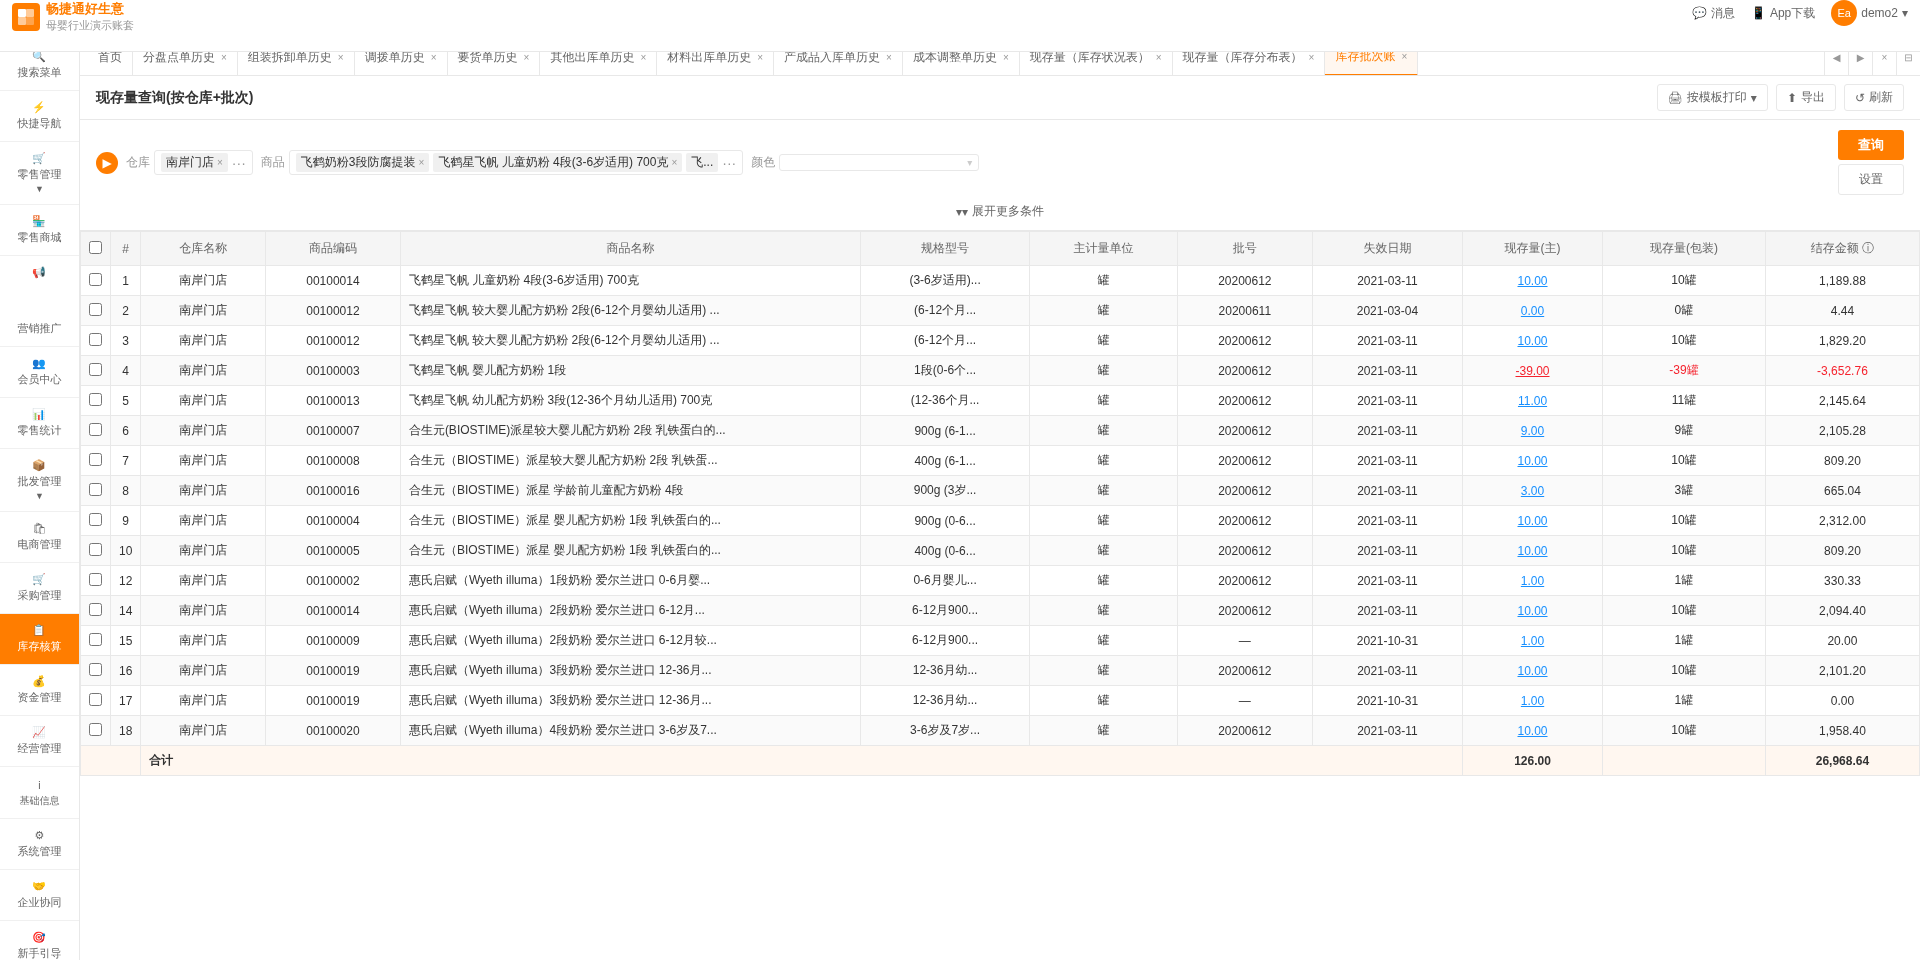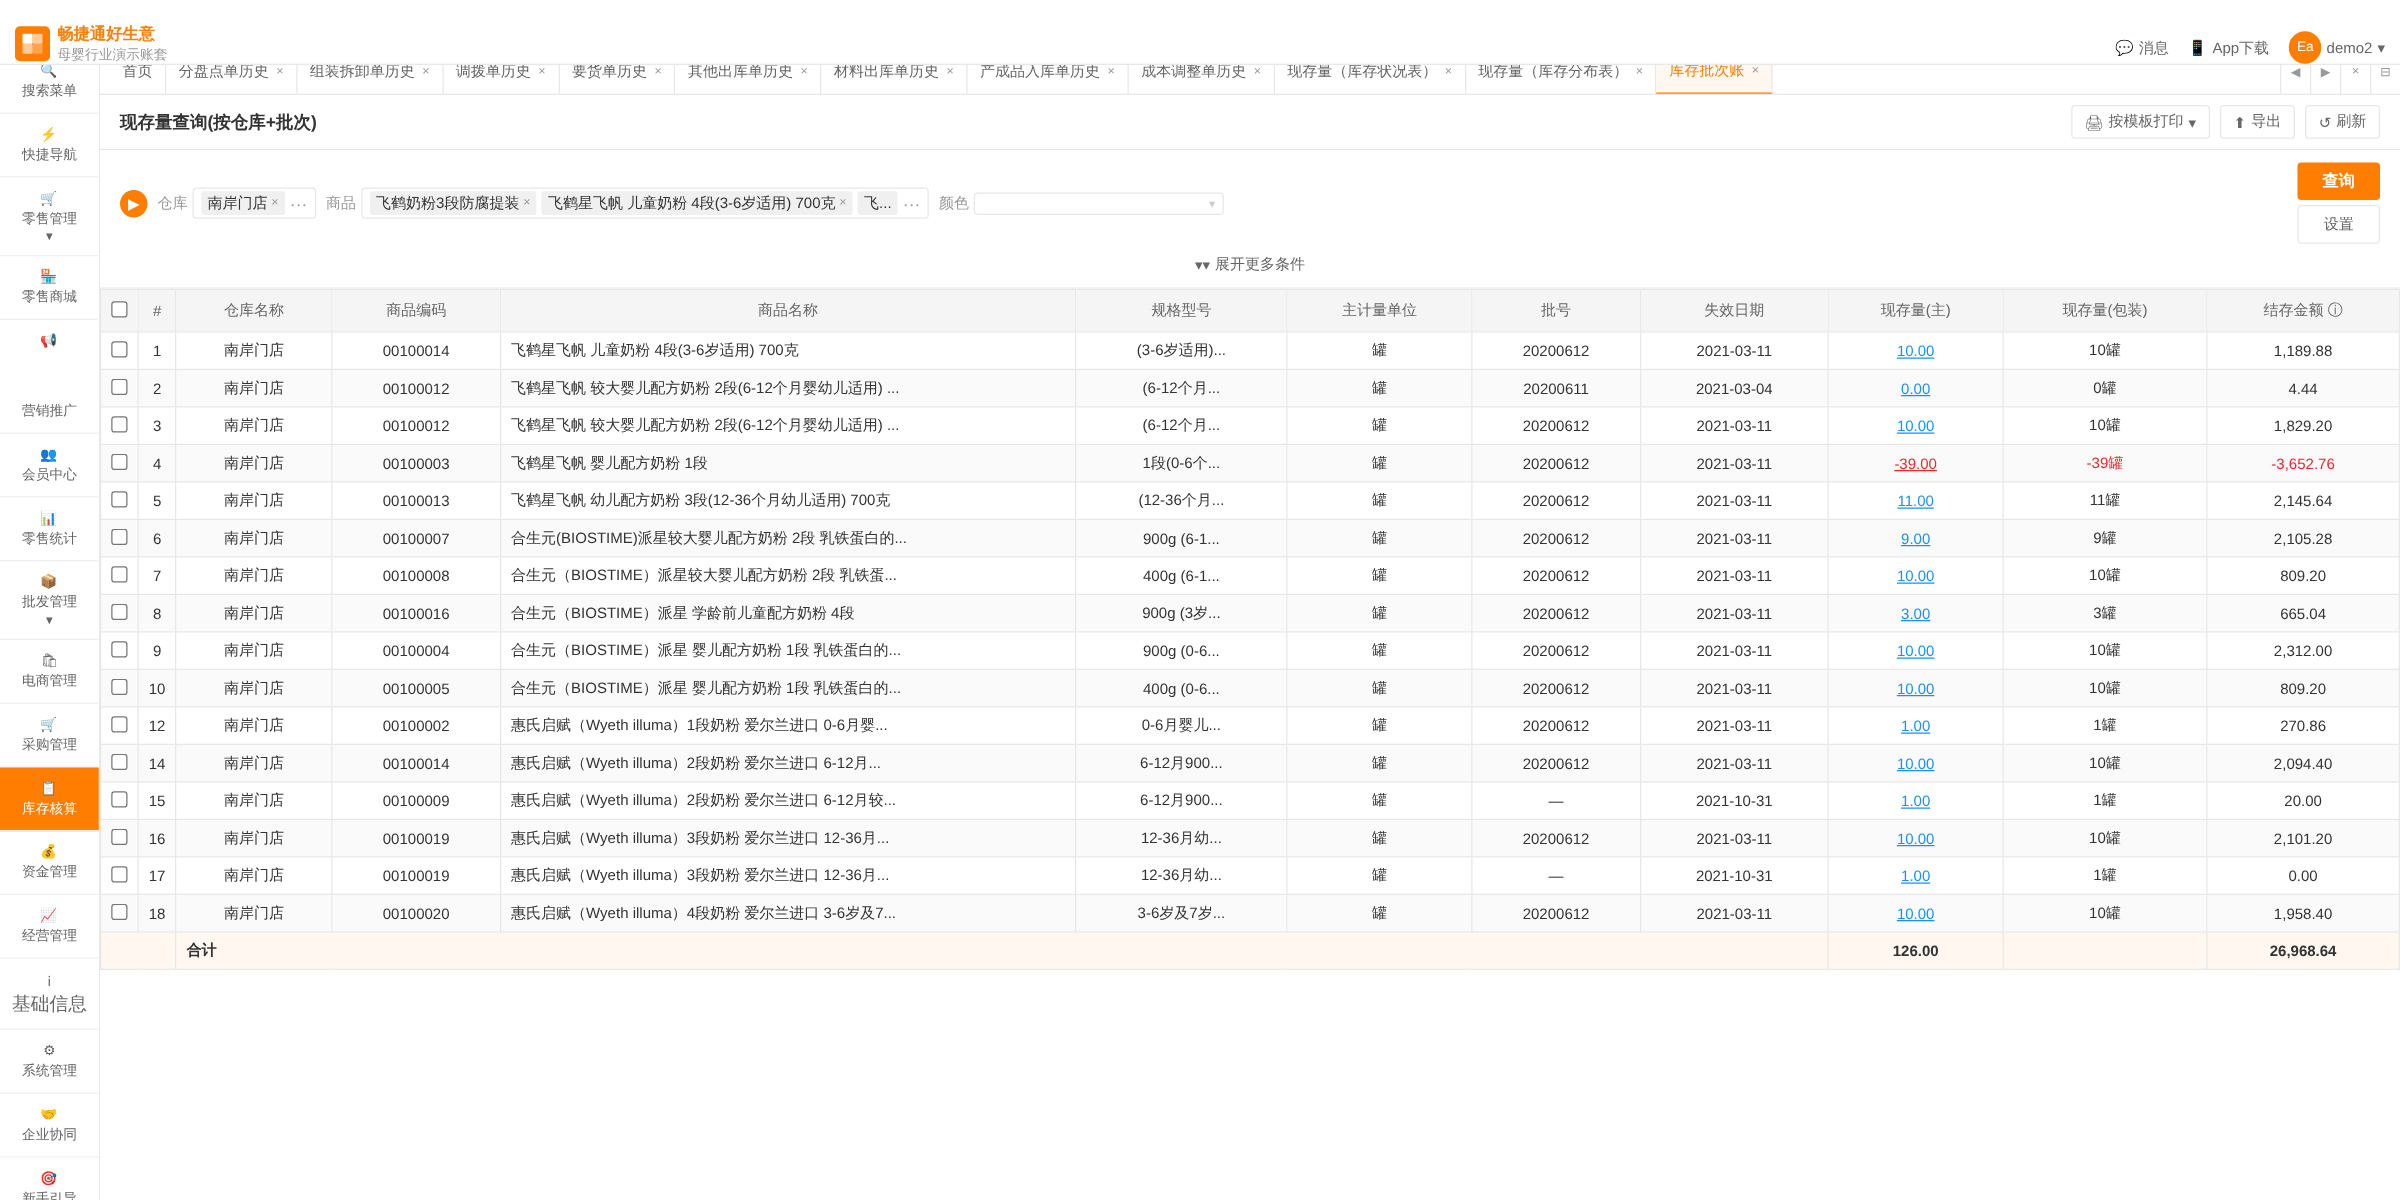--- a/index.html
+++ b/index.html
@@ -3,21 +3,21 @@
   <meta charset="utf-8">
   <style>
     * { box-sizing: border-box; margin: 0; padding: 0; }
     body { font-family: "Microsoft YaHei", Arial, sans-serif; font-size: 12px; background: #f5f5f5; color: #333; overflow: hidden; }
 
     
     .top-header {
       height: 52px;
       background: #fff;
       display: flex;
-      align-items: flex-end;
+      align-items: flex-start;
       justify-content: space-between;
       padding: 0 12px;
       border-bottom: 1px solid #e8e8e8;
       position: fixed; top: 0; left: 0; right: 0; z-index: 100;
     }
     .logo-area { display: flex; align-items: center; gap: 6px; }
     .logo-icon { width: 28px; height: 28px; background: #ff7d00; border-radius: 4px; display: flex; align-items: center; justify-content: center; color: white; font-size: 10px; font-weight: bold; }
     .header-right { display: flex; align-items: center; gap: 16px; }
     .header-btn { display: flex; align-items: center; gap: 4px; font-size: 12px; color: #666; cursor: pointer; }
     .avatar { width: 26px; height: 26px; border-radius: 50%; background: #ff7d00; display: flex; align-items: center; justify-content: center; color: white; font-size: 11px; }
@@ -262,21 +262,21 @@
     <div class="sidebar-item">
       <span>💰</span>
       <span style="font-size:11px;">资金管理</span>
     </div>
     <div class="sidebar-item">
       <span>📈</span>
       <span style="font-size:11px;">经营管理</span>
     </div>
     <div class="sidebar-item">
       <span>ℹ</span>
-      <span style="font-size:15px;">基础信息</span>
+      <span style="font-size:10px;">基础信息</span>
     </div>
     <div class="sidebar-item">
       <span>⚙</span>
       <span style="font-size:11px;">系统管理</span>
     </div>
     <div class="sidebar-item">
       <span>🤝</span>
       <span style="font-size:11px;">企业协同</span>
     </div>
     <div class="sidebar-item">
@@ -583,21 +583,21 @@
       <td>12</td>
       <td>南岸门店</td>
       <td>00100002</td>
       <td class="td-left" style="max-width:240px;overflow:hidden;text-overflow:ellipsis;" title="惠氏启赋（Wyeth illuma）1段奶粉 爱尔兰进口 0-6月婴...">惠氏启赋（Wyeth illuma）1段奶粉 爱尔兰进口 0-6月婴...</td>
       <td>0-6月婴儿...</td>
       <td>罐</td>
       <td>20200612</td>
       <td>2021-03-11</td>
       <td class="td-link">1.00</td>
       <td class="">1罐</td>
-      <td class="">270.86</td>
+      <td class="">330.33</td>
     </tr>
           <tr>
       <td class="checkbox-col"><input type="checkbox" style=""></td>
       <td>14</td>
       <td>南岸门店</td>
       <td>00100014</td>
       <td class="td-left" style="max-width:240px;overflow:hidden;text-overflow:ellipsis;" title="惠氏启赋（Wyeth illuma）2段奶粉 爱尔兰进口 6-12月...">惠氏启赋（Wyeth illuma）2段奶粉 爱尔兰进口 6-12月...</td>
       <td>6-12月900...</td>
       <td>罐</td>
       <td>20200612</td>

